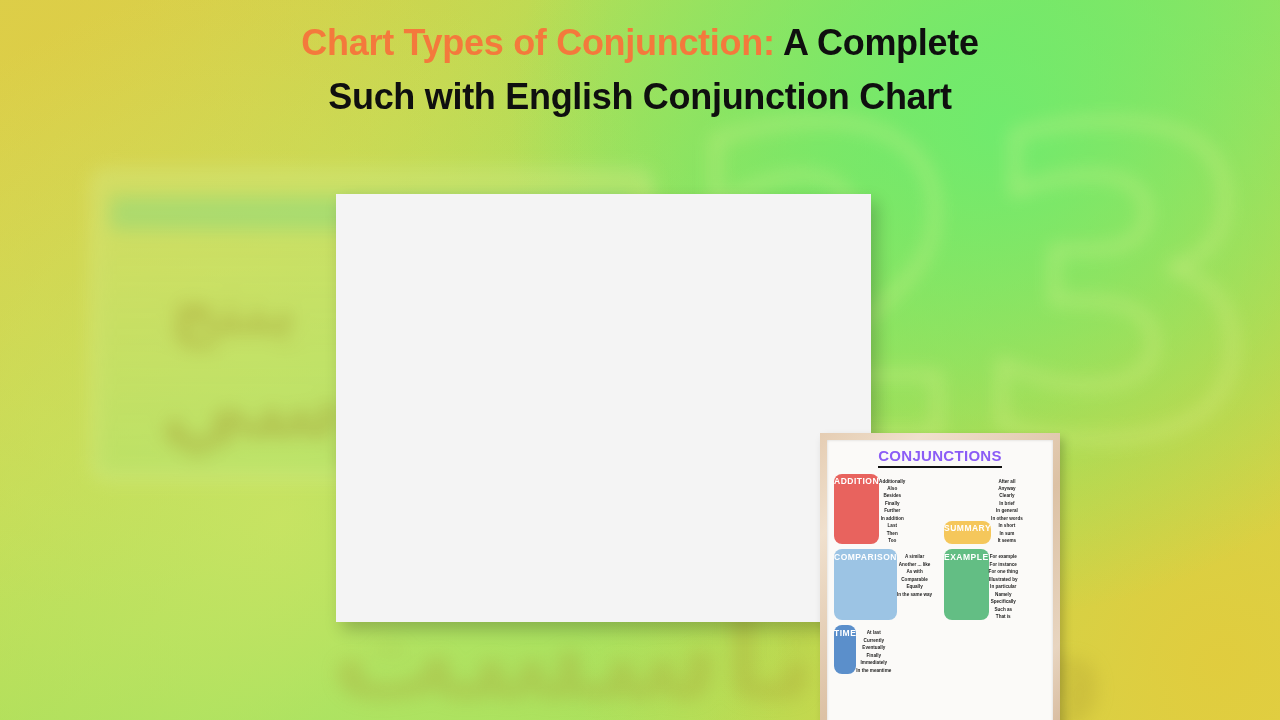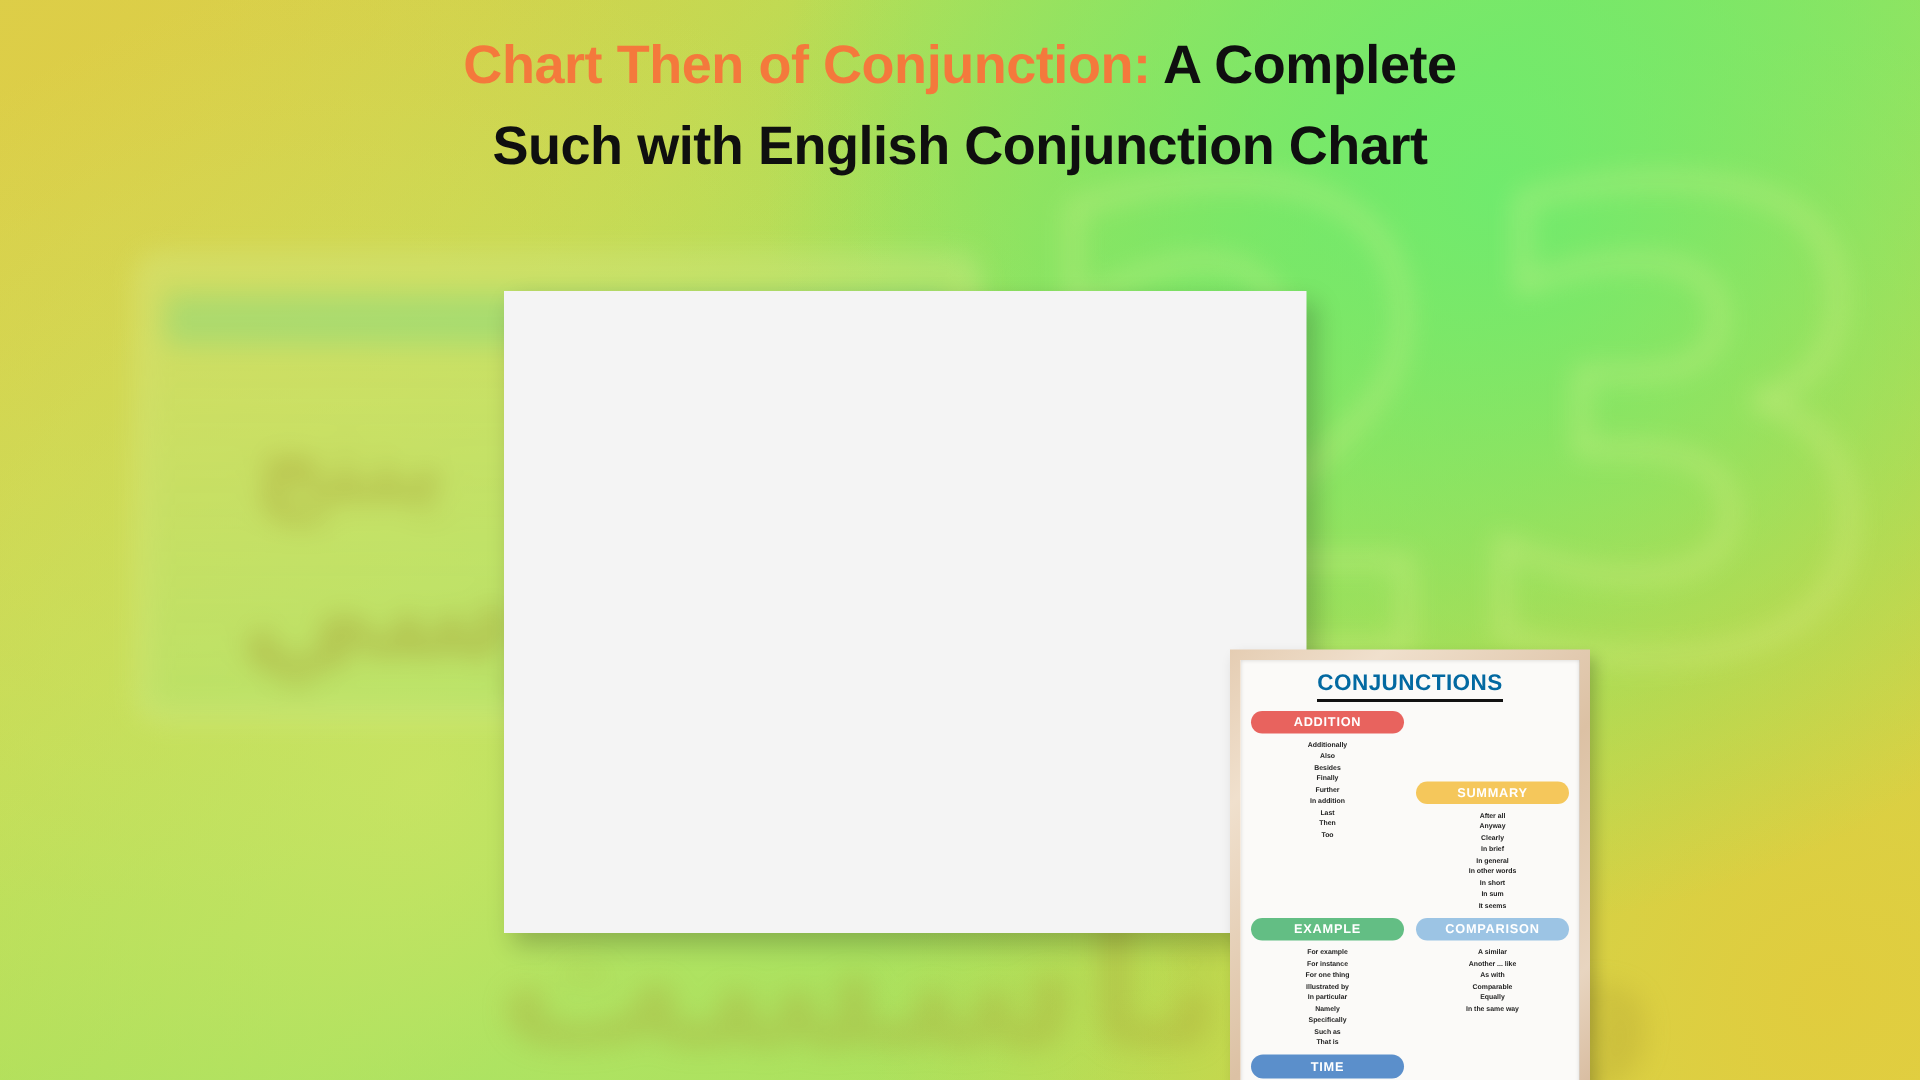--- a/index.html
+++ b/index.html
@@ -87,35 +87,35 @@
     width:100%; height:100%;
     background:#fbfaf8;
     box-shadow:inset 0 0 3px rgba(0,0,0,0.16);
     padding:6px 7px 8px 7px;
     display:flex; flex-direction:column;
   }
 
   
   #poster-title {
     text-align:center;
-    font-size:15px; font-weight:bold; color:#0369a1;
+    font-size:15px; font-weight:bold; color:#8b5cf6;
     letter-spacing:0.3px;
     padding-bottom:1px;
     margin:2px auto 6px auto;
     border-bottom:2px solid #121212;
     width:fit-content;
     line-height:1.1;
   }
   .cat-grid {
     display:grid;
     grid-template-columns:1fr 1fr;
     column-gap:8px;
     row-gap:5px;
   }
-  .cat-block { display:flex; flex-direction:column; }
+  .cat-block { display:flex; flex-direction:row; }
   .cat-pill {
     border-radius:8px;
     text-align:center;
     color:#ffffff;
     font-size:8.5px;
     font-weight:bold;
     letter-spacing:0.5px;
     padding:3.5px 0 3.5px 0;
     line-height:1;
   }
@@ -137,21 +137,21 @@
 
   <div id="bg-watermark">
     <div class="wm-card"></div>
     <div class="wm-card-bar"></div>
     <div class="wm-arabic-1">ينتج</div>
     <div class="wm-arabic-2">وسي</div>
     <div class="wm-arabic-3">وقو تأسست</div>
     <div class="wm-num">23</div>
   </div>
 
-  <h1 id="headline"><span class="hl-accent">Chart Then of Conjunction:</span><span> A Complete Such with English Conjunction Chart</span></h1>
+  <h1 id="headline"><span class="hl-accent">Chart Types of Conjunction:</span><span> A Complete Such with English Conjunction Chart</span></h1>
 
   <div id="poster-card">
     <div id="frame">
       <div id="frame-inner">
         <div id="poster-title">CONJUNCTIONS</div>
         <div class="cat-grid">
             <div class="cat-block">
               <div class="cat-pill" style="background: rgb(232, 99, 94);">ADDITION</div>
               <ul class="cat-list">
                 <li>Additionally</li>
@@ -173,45 +173,45 @@
                 <li>Clearly</li>
                 <li>In brief</li>
                 <li>In general</li>
                 <li>In other words</li>
                 <li>In short</li>
                 <li>In sum</li>
                 <li>It seems</li>
               </ul>
             </div>
             <div class="cat-block">
+              <div class="cat-pill" style="background: rgb(156, 196, 228);">COMPARISON</div>
+              <ul class="cat-list">
+                <li>A similar</li>
+                <li>Another ... like</li>
+                <li>As with</li>
+                <li>Comparable</li>
+                <li>Equally</li>
+                <li>In the same way</li>
+              </ul>
+            </div>
+            <div class="cat-block">
               <div class="cat-pill" style="background: rgb(99, 190, 132);">EXAMPLE</div>
               <ul class="cat-list">
                 <li>For example</li>
                 <li>For instance</li>
                 <li>For one thing</li>
                 <li>Illustrated by</li>
                 <li>In particular</li>
                 <li>Namely</li>
                 <li>Specifically</li>
                 <li>Such as</li>
                 <li>That is</li>
               </ul>
             </div>
             <div class="cat-block">
-              <div class="cat-pill" style="background: rgb(156, 196, 228);">COMPARISON</div>
-              <ul class="cat-list">
-                <li>A similar</li>
-                <li>Another ... like</li>
-                <li>As with</li>
-                <li>Comparable</li>
-                <li>Equally</li>
-                <li>In the same way</li>
-              </ul>
-            </div>
-            <div class="cat-block">
               <div class="cat-pill" style="background: rgb(91, 143, 203);">TIME</div>
               <ul class="cat-list">
                 <li>At last</li>
                 <li>Currently</li>
                 <li>Eventually</li>
                 <li>Finally</li>
                 <li>Immediately</li>
                 <li>In the meantime</li>
               </ul>
             </div>

